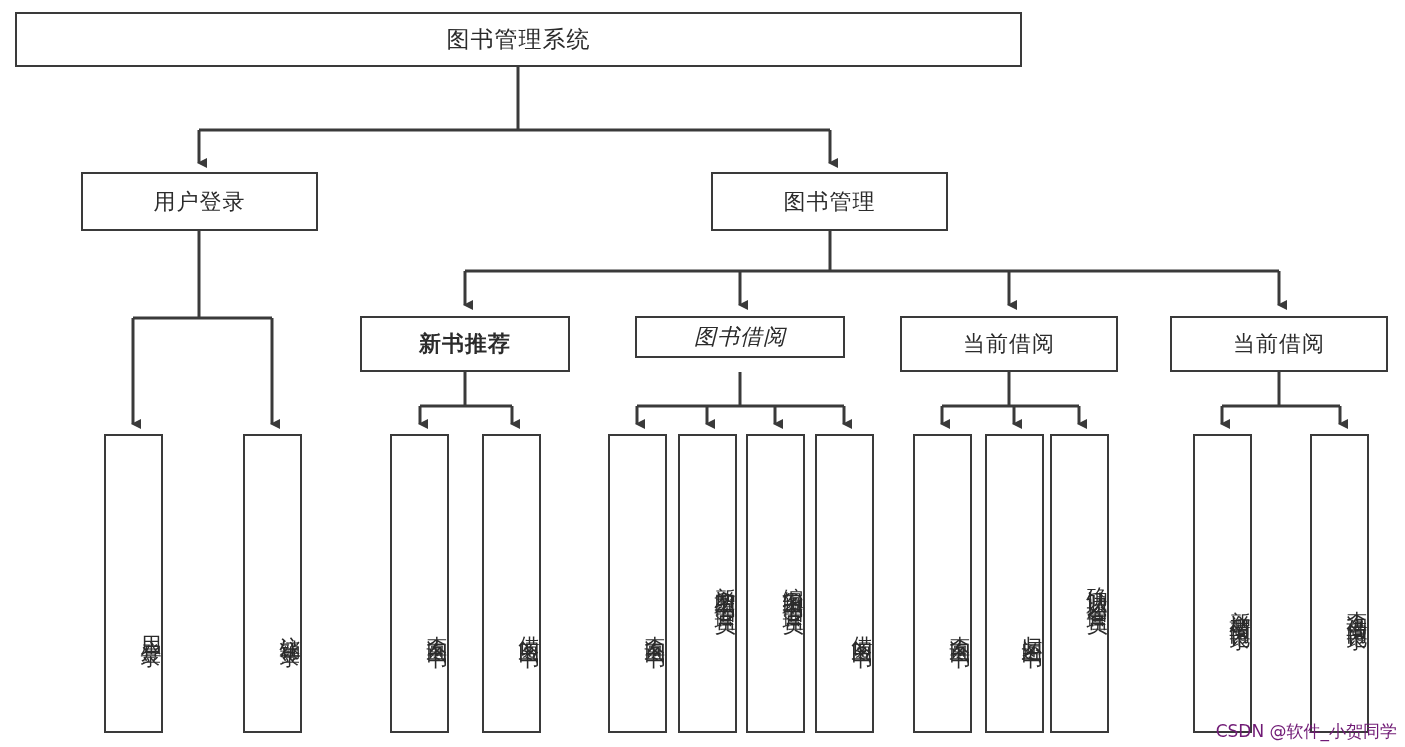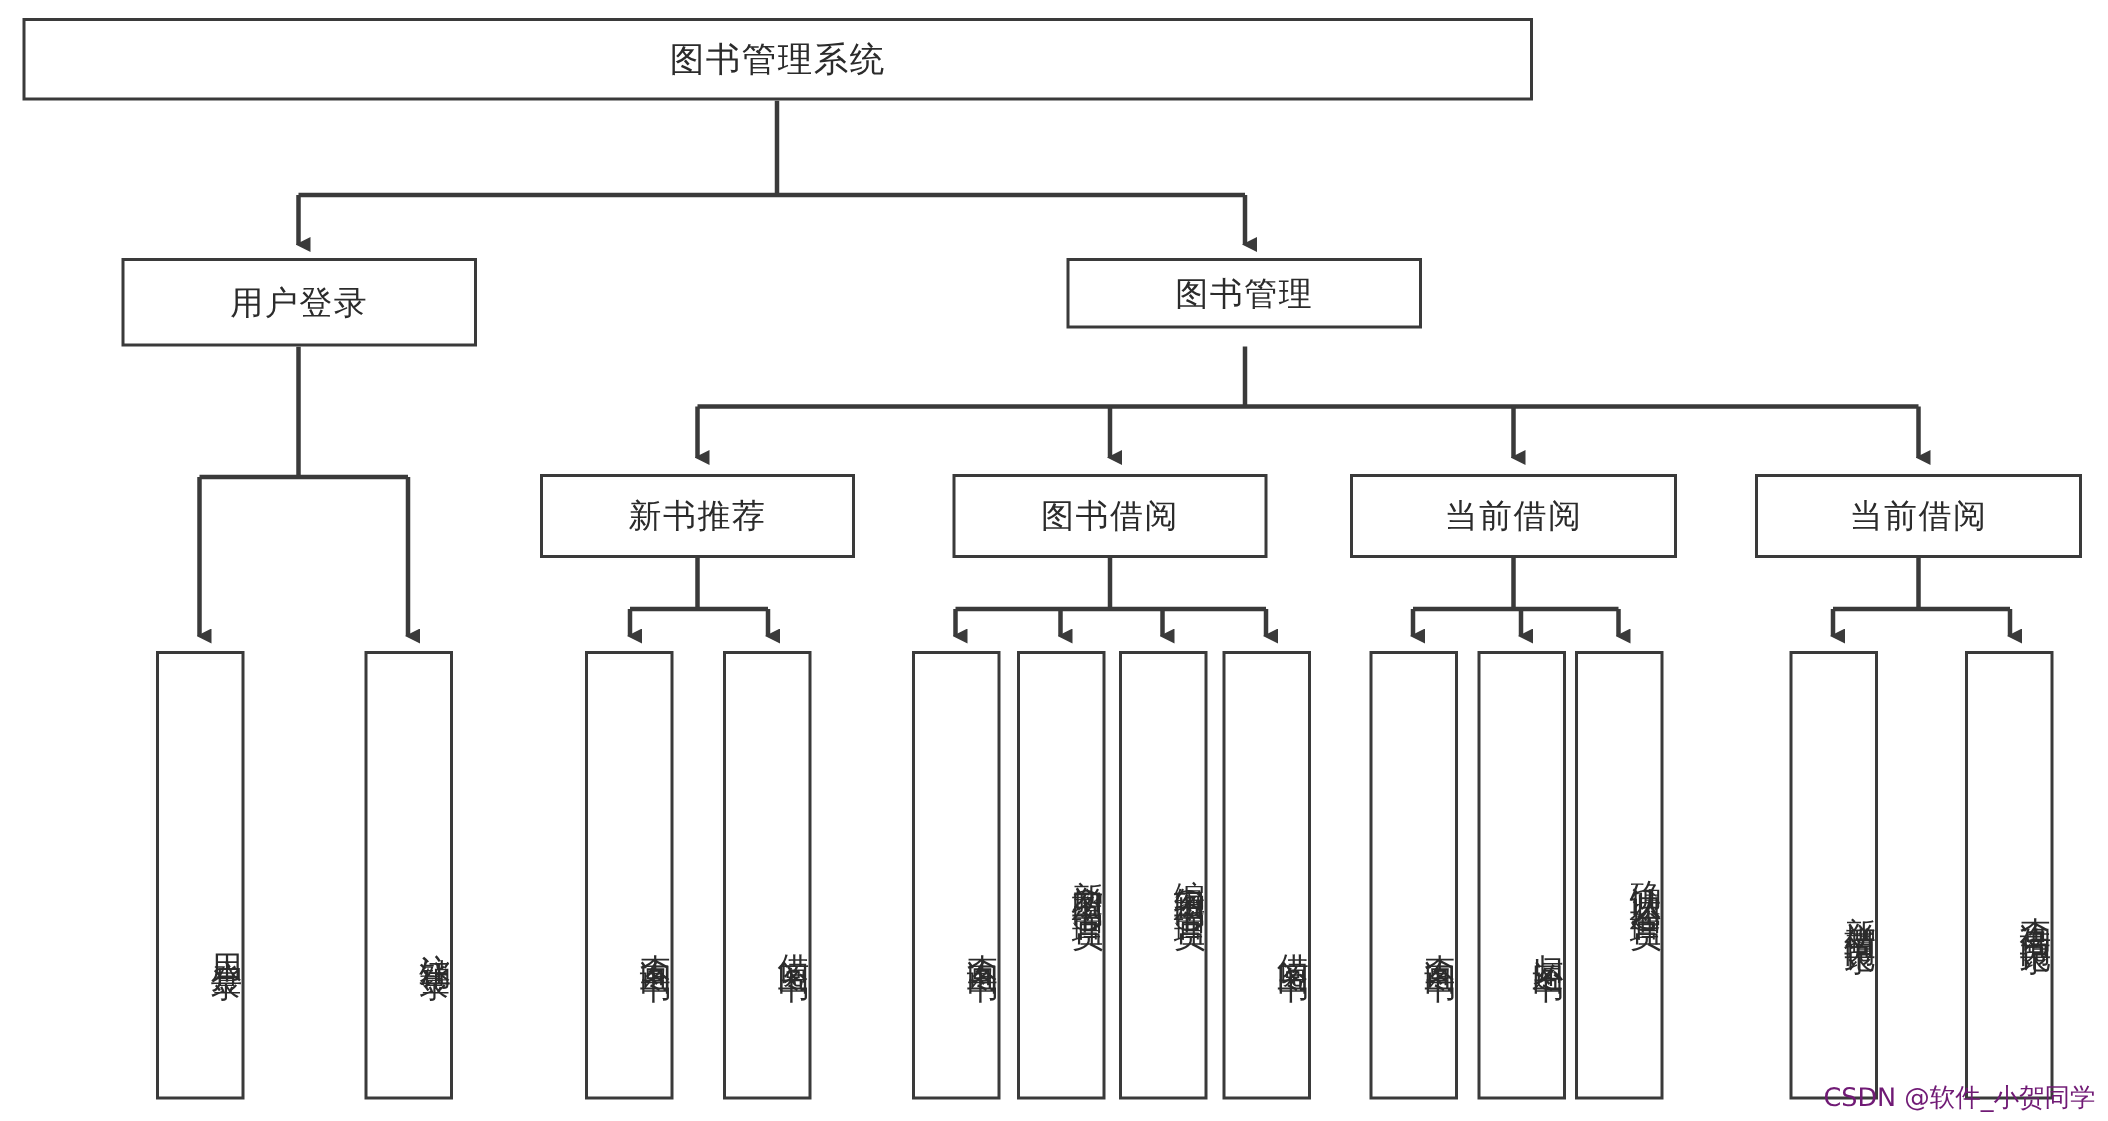--- a/index.html
+++ b/index.html
@@ -104,28 +104,28 @@
     </g>
   </svg>
 
   <div class="node h root" style="left:15px;top:12px;width:1007px;height:55px;">
     <span>图书管理系统</span>
   </div>
 
   <div class="node h" style="left:81px;top:172px;width:237px;height:59px;">
     <span>用户登录</span>
   </div>
-  <div class="node h" style="left:711px;top:172px;width:237px;height:47px;">
+  <div class="node h" style="left:711px;top:172px;width:237px;height:59px;">
     <span>图书管理</span>
   </div>
 
-  <div class="node h" style="left:360px;top:316px;width:210px;height:56px;">
+  <div class="node h" style="left:360px;top:316px;width:210px;height:56px;font-weight:bold;">
     <span>新书推荐</span>
   </div>
-  <div class="node h" style="left:635px;top:316px;width:210px;height:56px;">
+  <div class="node h" style="left:635px;top:316px;width:210px;height:42px;font-style:italic;">
     <span>图书借阅</span>
   </div>
   <div class="node h" style="left:900px;top:316px;width:218px;height:56px;">
     <span>当前借阅</span>
   </div>
   <div class="node h" style="left:1170px;top:316px;width:218px;height:56px;">
     <span>当前借阅</span>
   </div>
 
   <div class="node leaf" style="left:104px;top:434px;width:59px;height:299px;padding-top:86px;">

